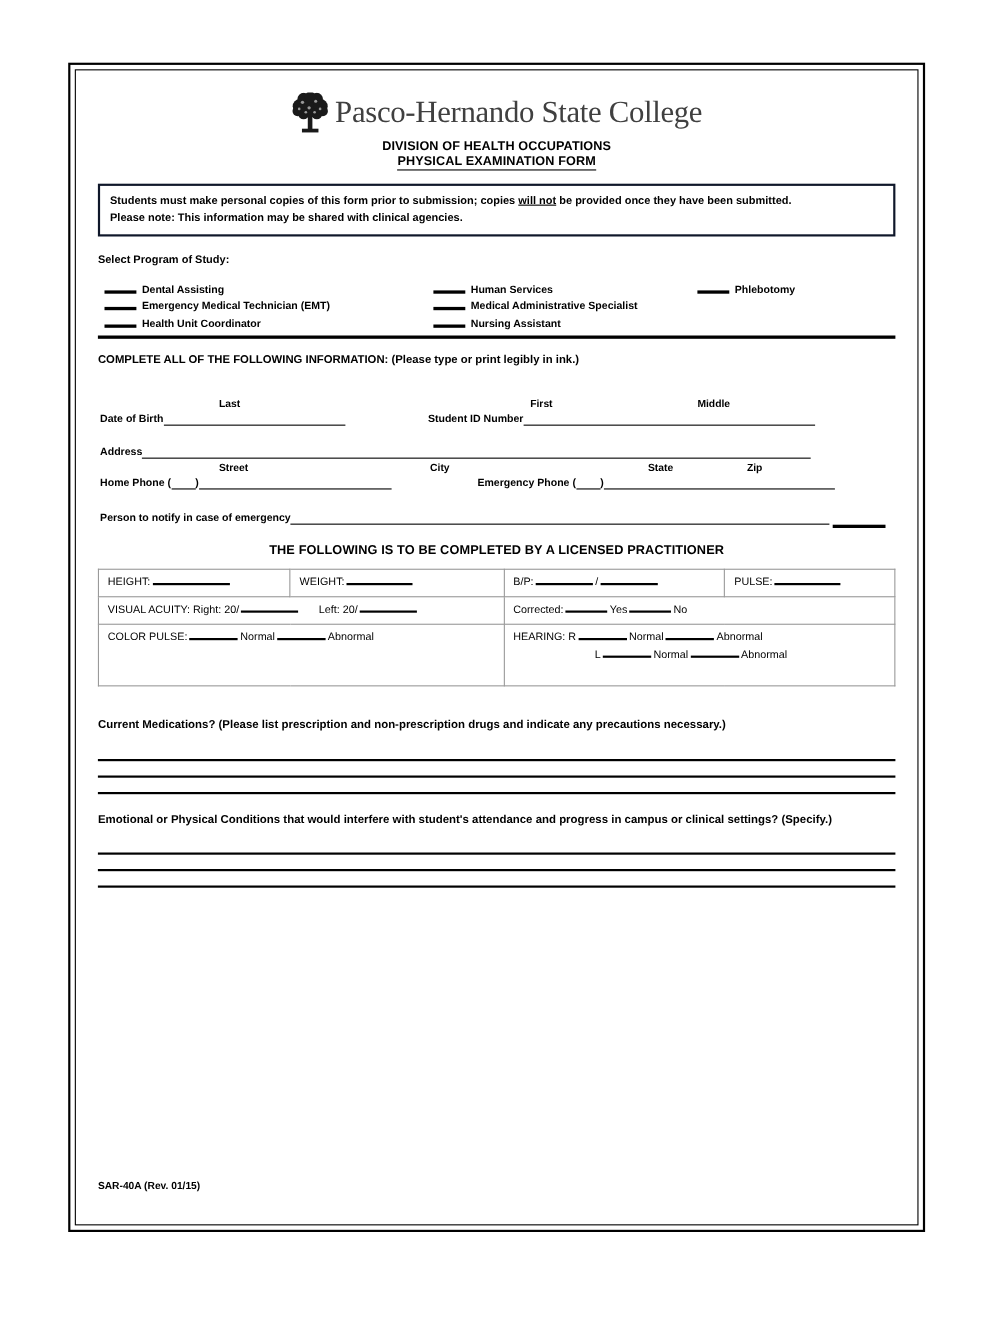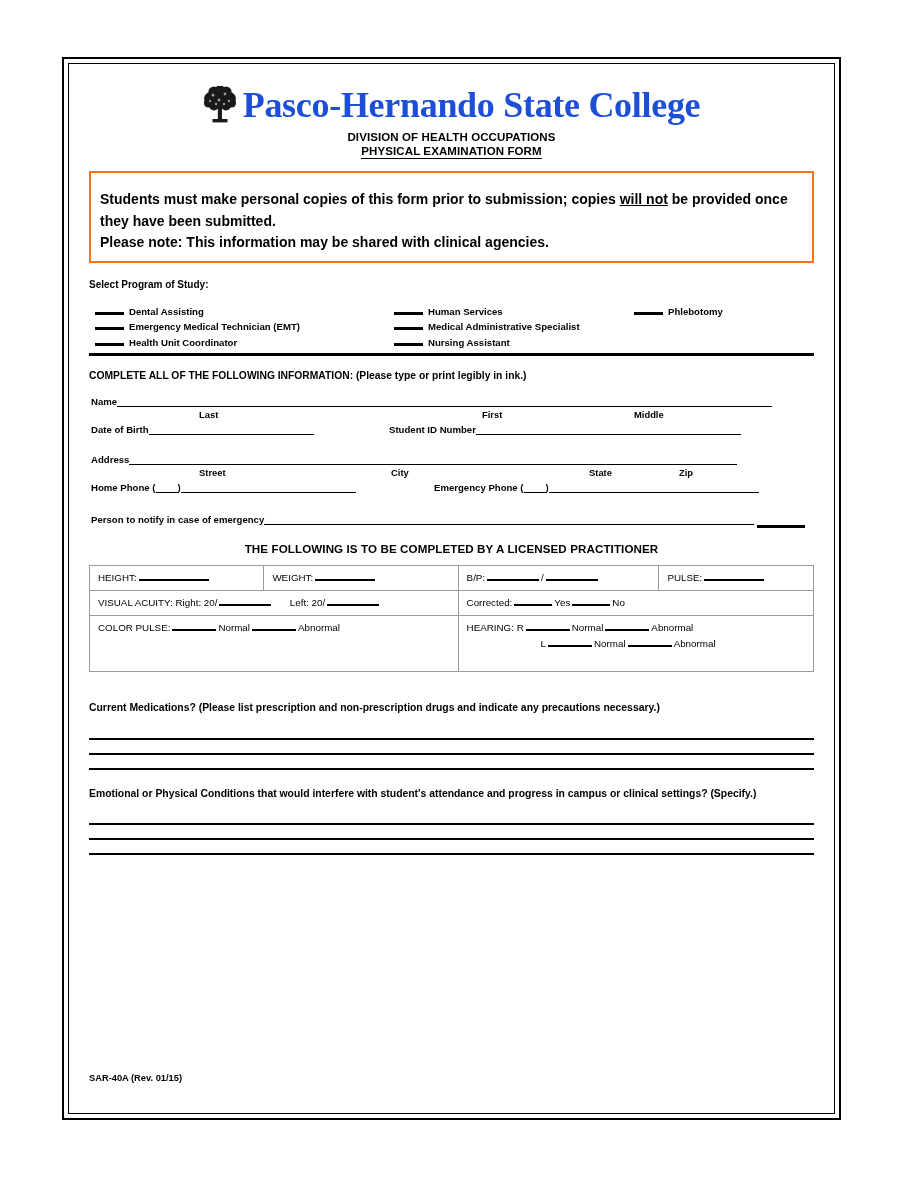--- a/index.html
+++ b/index.html
@@ -51,46 +51,46 @@
   }
   .hdr-brand {
     display: flex;
     align-items: center;
     justify-content: center;
     gap: 6px;
   }
   .tree-icon { display: block; }
   .college-name {
     font-family: "Liberation Serif", serif;
-    font-size: 36px;
-    font-weight: 700;
+    font-size: 28px;
+    font-weight: 400;
     letter-spacing: -0.3px;
     white-space: nowrap;
-    color: #1d4ed8;
+    color: #404040;
   }
   .hdr-sub {
     font-size: 11.5px;
     font-weight: 700;
     margin-top: 5px;
     letter-spacing: 0.1px;
   }
   .hdr-sub2 {
     font-size: 11.5px;
     font-weight: 700;
     margin-top: 2px;
     letter-spacing: 0.1px;
   }
   .hdr-sub2 span { border-bottom: 1.5px solid #000; padding-bottom: 1px; }
 
   
   .notice {
     margin-top: 14px;
-    border: 2px solid #f97316;
-    padding: 16px 9px 7px 9px;
-    font-size: 14px;
+    border: 2px solid #0f172a;
+    padding: 6px 9px 7px 9px;
+    font-size: 10px;
     font-weight: 700;
     line-height: 1.55;
   }
   .notice u { text-decoration: underline; }
 
   
   .sec-title {
     font-size: 10px;
     font-weight: 700;
     margin-top: 16px;
@@ -302,23 +302,20 @@
             </div>
     </div>
   </div>
 
   <div class="rule-thick"></div>
 
   <div class="complete-line">COMPLETE ALL OF THE FOLLOWING INFORMATION: (Please type or print legibly in ink.)</div>
 
   <div class="info">
 
-    <div class="fld" style="left:2px; top:0;">
-      <span class="lbl">Name</span><span class="uline" style="width:655px;"></span>
-    </div>
     <span class="sublbl" style="left:110px; top:14px;">Last</span>
     <span class="sublbl" style="left:350px; top:14px;margin-left:43px;">First</span>
     <span class="sublbl" style="left:545px; top:14px;">Middle</span>
 
     <div class="fld" style="left:2px; top:28px;">
       <span class="lbl">Date of Birth</span><span class="uline" style="width:165px;"></span>
     </div>
     <div class="fld" style="left:300px; top:28px;">
       <span class="lbl">Student ID Number</span><span class="uline" style="width:265px;"></span>
     </div>

